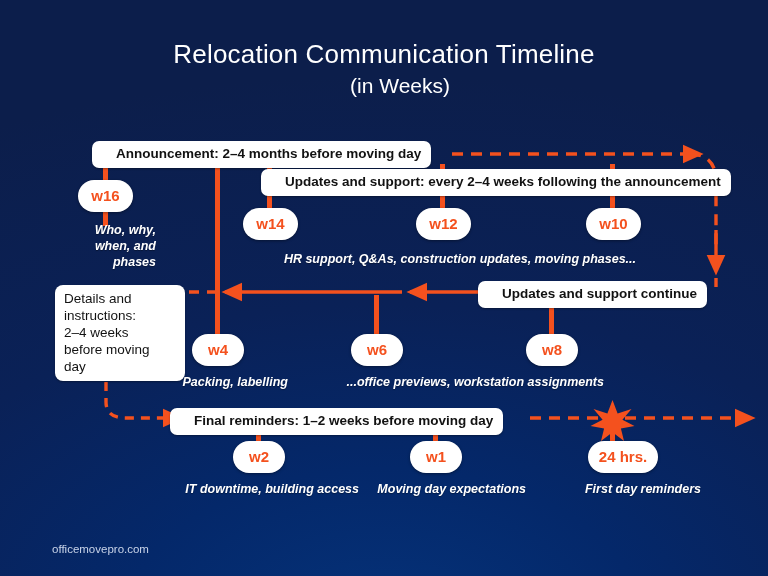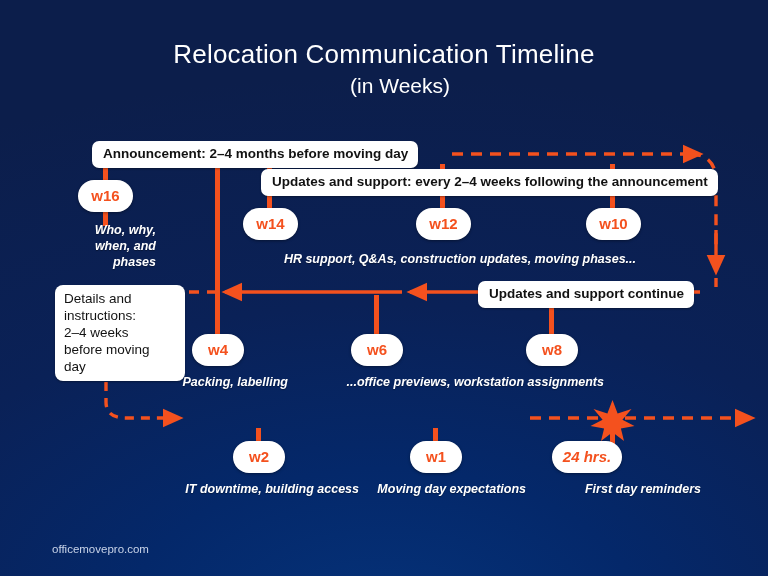--- a/index.html
+++ b/index.html
@@ -24,21 +24,21 @@
   .title-sub{
     color:#ffffff;font-size:21px;line-height:28px;font-weight:400;
     margin-top:2px;
     padding-left:32px;
   }
 
   
   .bar{
     position:absolute;background:#ffffff;color:#121212;
     font-weight:bold;border-radius:7px;
-    padding:4px 10px 5px 11px;
+    padding:4px 10px 5px 24px;
     white-space:nowrap;z-index:6;
     box-shadow:0 1px 2px rgba(0,0,0,.35);
   }
   .bar.f14{font-size:13.5px;line-height:18px;}
 
   
   .blockbar{
     position:absolute;background:#ffffff;color:#121212;
     font-weight:normal;font-size:13.5px;line-height:17px;
     border-radius:8px;padding:5px 9px 6px 9px;
@@ -135,20 +135,21 @@
   <div class="stem" style="left:256px;top:428px;height:18px;"></div>
   <div class="stem" style="left:433px;top:428px;height:18px;"></div>
   <div class="stem" style="left:610px;top:414px;height:32px;"></div>
 
   <div class="bar f14" style="left:92px;top:141px;">Announcement: 2–4 months before moving day</div>
 
   <div class="bar f14" style="left:215px;top:169px;margin-left:46px;">Updates and support: every 2–4 weeks following the announcement</div>
 
   <div class="bar f14" style="left:478px;top:281px;">Updates and support continue</div>
 
+  <div class="bar f14" style="left:170px;top:408px;">Final reminders: 1–2 weeks before moving day</div>
 
   <div class="blockbar" style="left:55px;top:285px;width:112px;">
     <div>Details and</div>
     <div>instructions:</div>
     <div>2–4 weeks</div>
     <div>before moving</div>
     <div>day</div>
   </div>
 
   <div class="pill" style="left:78px;top:180px;width:55px;">w16</div>
@@ -162,21 +163,21 @@
   <div class="pill" style="left:192px;top:334px;width:52px;">w4</div>
 
   <div class="pill" style="left:351px;top:334px;width:52px;">w6</div>
 
   <div class="pill" style="left:526px;top:334px;width:52px;">w8</div>
 
   <div class="pill" style="left:233px;top:441px;width:52px;">w2</div>
 
   <div class="pill" style="left:410px;top:441px;width:52px;">w1</div>
 
-  <div class="pill" style="left:552px;top:441px;width:70px;font-style:italic;">24 hrs.</div>
+  <div class="pill" style="left:588px;top:441px;width:70px;">24 hrs.</div>
 
   <div class="cap" style="left:56px;top:222px;width:100px;">
     <div>Who, why,</div>
     <div>when, and</div>
     <div>phases</div>
   </div>
 
   <div class="cap" style="left:196px;top:251px;width:440px;">HR support, Q&amp;As, construction updates, moving phases...</div>
 
   <div class="cap" style="left:148px;top:374px;width:140px;">Packing, labelling</div>

